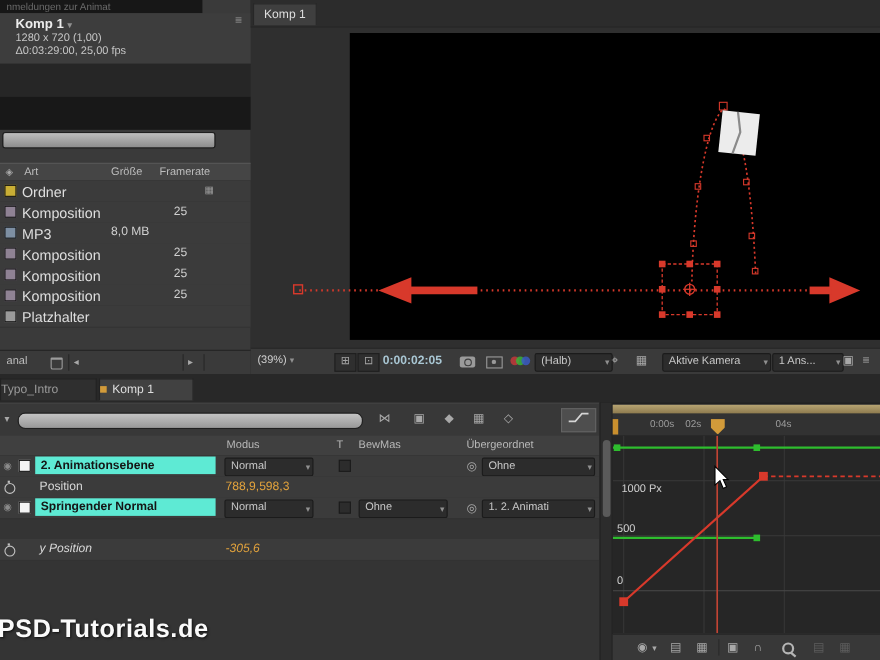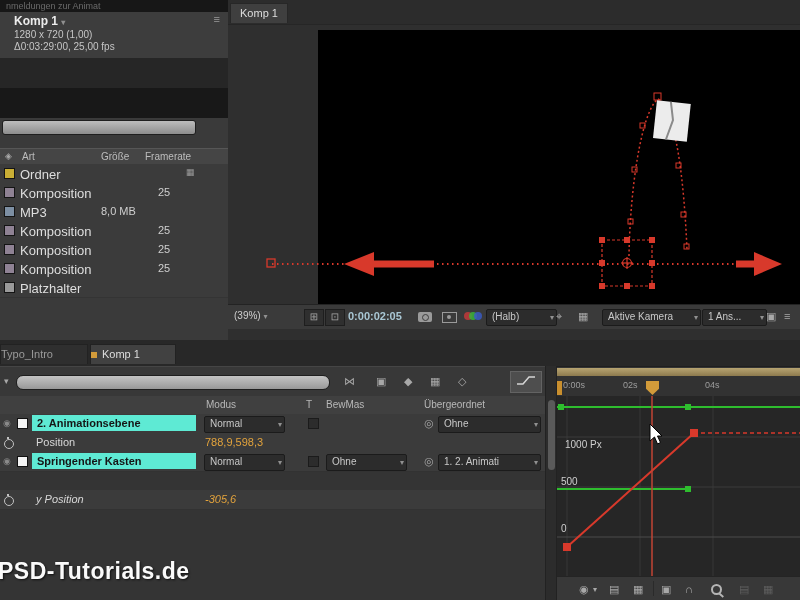--- a/index.html
+++ b/index.html
@@ -2,21 +2,21 @@
 <html><head>
 <meta charset="utf-8">
 <style>
   html,body{margin:0;padding:0;background:#1a1a1a;}
   .stage{position:relative;width:800px;height:600px;background:#333;overflow:hidden;
          font-family:"Liberation Sans",sans-serif;color:#ccc;}
   .abs{position:absolute;}
   .caret{font-size:8px;color:#909090;}
   
   .proj{position:absolute;left:0;top:0;width:228px;height:340px;background:#3a3a3a;border-right:1px solid #1e1e1e;}
-  .proj-top{position:absolute;left:0;top:0;width:228px;height:12px;background:#171717;color:#6a6a6a;
+  .proj-top{position:absolute;left:0;top:0;width:184px;height:12px;background:#171717;color:#6a6a6a;
             font-size:9px;line-height:12px;padding-left:6px;white-space:nowrap;overflow:hidden;box-sizing:border-box;}
   .proj-info{position:absolute;left:0;top:12px;width:228px;height:46px;background:#3d3d3d;border-bottom:1px solid #2a2a2a;}
   .comp-name{position:absolute;left:14px;top:2px;font-size:12px;font-weight:bold;color:#ececec;}
   .info-line{position:absolute;left:14px;font-size:10px;color:#c6c6c6;}
   .proj-void{position:absolute;left:0;top:58px;width:228px;height:30px;background:#262626;}
   .proj-void2{position:absolute;left:0;top:88px;width:228px;height:30px;background:#181818;}
   .proj-search{position:absolute;left:2px;top:120px;width:192px;height:13px;border-radius:3px;
                background:linear-gradient(#bdbdbd,#8d8d8d);border:1px solid #1f1f1f;}
   .proj-cols{position:absolute;left:0;top:148px;width:228px;height:15px;background:#454545;
              border-top:1px solid #565656;border-bottom:1px solid #282828;font-size:10px;color:#bdbdbd;}
@@ -29,21 +29,21 @@
   .proj-footer{position:absolute;left:0;top:318px;width:228px;height:22px;background:#3a3a3a;border-top:1px solid #252525;}
   .fsep{position:absolute;top:3px;width:1px;height:15px;background:#272727;}
   .trash{position:absolute;width:9px;height:8px;border:1px solid #9c9c9c;border-top:2px solid #9c9c9c;border-radius:1px 1px 2px 2px;}
   
   .viewer{position:absolute;left:228px;top:0;width:572px;height:340px;background:#2f2f2f;}
   .vtabbar{position:absolute;left:0;top:0;width:572px;height:24px;background:#2c2c2c;border-bottom:1px solid #262626;}
   .vtab{position:absolute;left:2px;top:3px;width:58px;height:20px;background:#3f3f3f;border:1px solid #272727;border-bottom:none;
         font-size:11px;color:#dedede;text-align:center;line-height:19px;box-sizing:border-box;}
   .viewport{position:absolute;left:90px;top:30px;width:482px;height:279px;background:#000;}
   .pathsvg{position:absolute;left:0;top:0;width:572px;height:340px;pointer-events:none;}
-  .vtoolbar{position:absolute;left:0;top:304px;width:572px;height:24px;background:#3a3a3a;border-top:1px solid #232323;text-decoration:underline;}
+  .vtoolbar{position:absolute;left:0;top:316px;width:572px;height:24px;background:#3a3a3a;border-top:1px solid #232323;text-decoration:underline;}
   .dd{position:absolute;height:15px;background:#2c2c2c;border:1px solid #1b1b1b;border-radius:2px;font-size:10px;color:#c8c8c8;
       line-height:14px;padding:0 12px 0 5px;white-space:nowrap;overflow:hidden;box-sizing:content-box;}
   .dd .caret{position:absolute;right:2px;top:1px;}
   .ibtn{position:absolute;width:18px;height:15px;background:#2f2f2f;border:1px solid #1e1e1e;color:#a5a5a5;
         font-size:10px;text-align:center;line-height:14px;}
   .gly{position:absolute;font-size:11px;color:#a8a8a8;line-height:1;}
   .timecode{position:absolute;font-size:11px;font-weight:bold;color:#a9c7d4;}
   .cam{position:absolute;width:14px;height:10px;background:#9a9a9a;border-radius:2px;}
   .cam::after{content:"";position:absolute;left:4px;top:2px;width:5px;height:5px;border:1px solid #3d3d3d;border-radius:50%;}
   .snapshow{position:absolute;width:13px;height:9px;border:1px solid #9a9a9a;}
@@ -157,20 +157,29 @@
         <span class="psize"></span>
         <span class="pfps">25</span>
       </div>
       <div class="prow" style="top:114px;">
         <span class="swatch" style="background:#9a9a9a;"></span>
         <span class="pname">Platzhalter</span>
         <span class="psize"></span>
         <span class="pfps"></span>
       </div>
     </div>
+    <div class="proj-footer">
+      <span class="abs" style="left:6px;top:4px;font-size:10px;color:#bdbdbd;">anal</span>
+      <span class="trash" style="left:46px;top:6px;"></span>
+      <span class="fsep" style="left:62px;"></span>
+      <span class="gly" style="left:67px;top:6px;font-size:9px;">◂</span>
+      <span class="fsep" style="left:166px;"></span>
+      <span class="gly" style="left:171px;top:6px;font-size:9px;">▸</span>
+      <span class="fsep" style="left:185px;"></span>
+    </div>
   </section>
 
   <section class="viewer">
     <div class="vtabbar">
       <div class="vtab">
         <span>Komp 1</span>
       </div>
     </div>
     <div class="viewport"></div>
 
@@ -299,21 +308,21 @@
 
     <div class="trow" style="top:93px;">
       <span class="stopw"></span>
       <span class="plab">Position</span>
       <span class="pval">788,9,598,3</span>
     </div>
 
     <div class="trow" style="top:112px;">
       <span class="gly" style="left:3px;top:5px;font-size:9px;color:#8a8a8a;">◉</span>
       <span class="lswatch"></span>
-      <span class="namecell">Springender Kasten</span>
+      <span class="namecell">Springender Normal</span>
       <span class="dd" style="left:204px;top:2px;width:62px;">
         <span>Normal</span>
         <span class="caret">▾</span>
       </span>
       <span class="tbox"></span>
       <span class="dd" style="left:326px;top:2px;width:62px;">
         <span>Ohne</span>
         <span class="caret">▾</span>
       </span>
       <span class="pick">◎</span>
@@ -330,21 +339,21 @@
       <span class="pval">-305,6</span>
     </div>
 
     <div class="vscroll">
       <div class="vthumb"></div>
     </div>
 
     <div class="gnav"></div>
     <div class="gruler">
       <span class="wstart"></span>
-      <span class="glabel" style="left:6px;">0:00s</span>
+      <span class="glabel" style="left:6px;padding-left:28px;">0:00s</span>
       <span class="glabel" style="left:66px;">02s</span>
       <span class="glabel" style="left:148px;">04s</span>
       <span class="phead"></span>
     </div>
     <div class="garea">
       <svg width="243" height="180">
         <line x1="10" y1="0" x2="10" y2="180" stroke="#373737"></line>
         <line x1="83" y1="0" x2="83" y2="180" stroke="#373737"></line>
         <line x1="156" y1="0" x2="156" y2="180" stroke="#373737"></line>
         <line x1="0" y1="41" x2="243" y2="41" stroke="#3a3a3a"></line>

